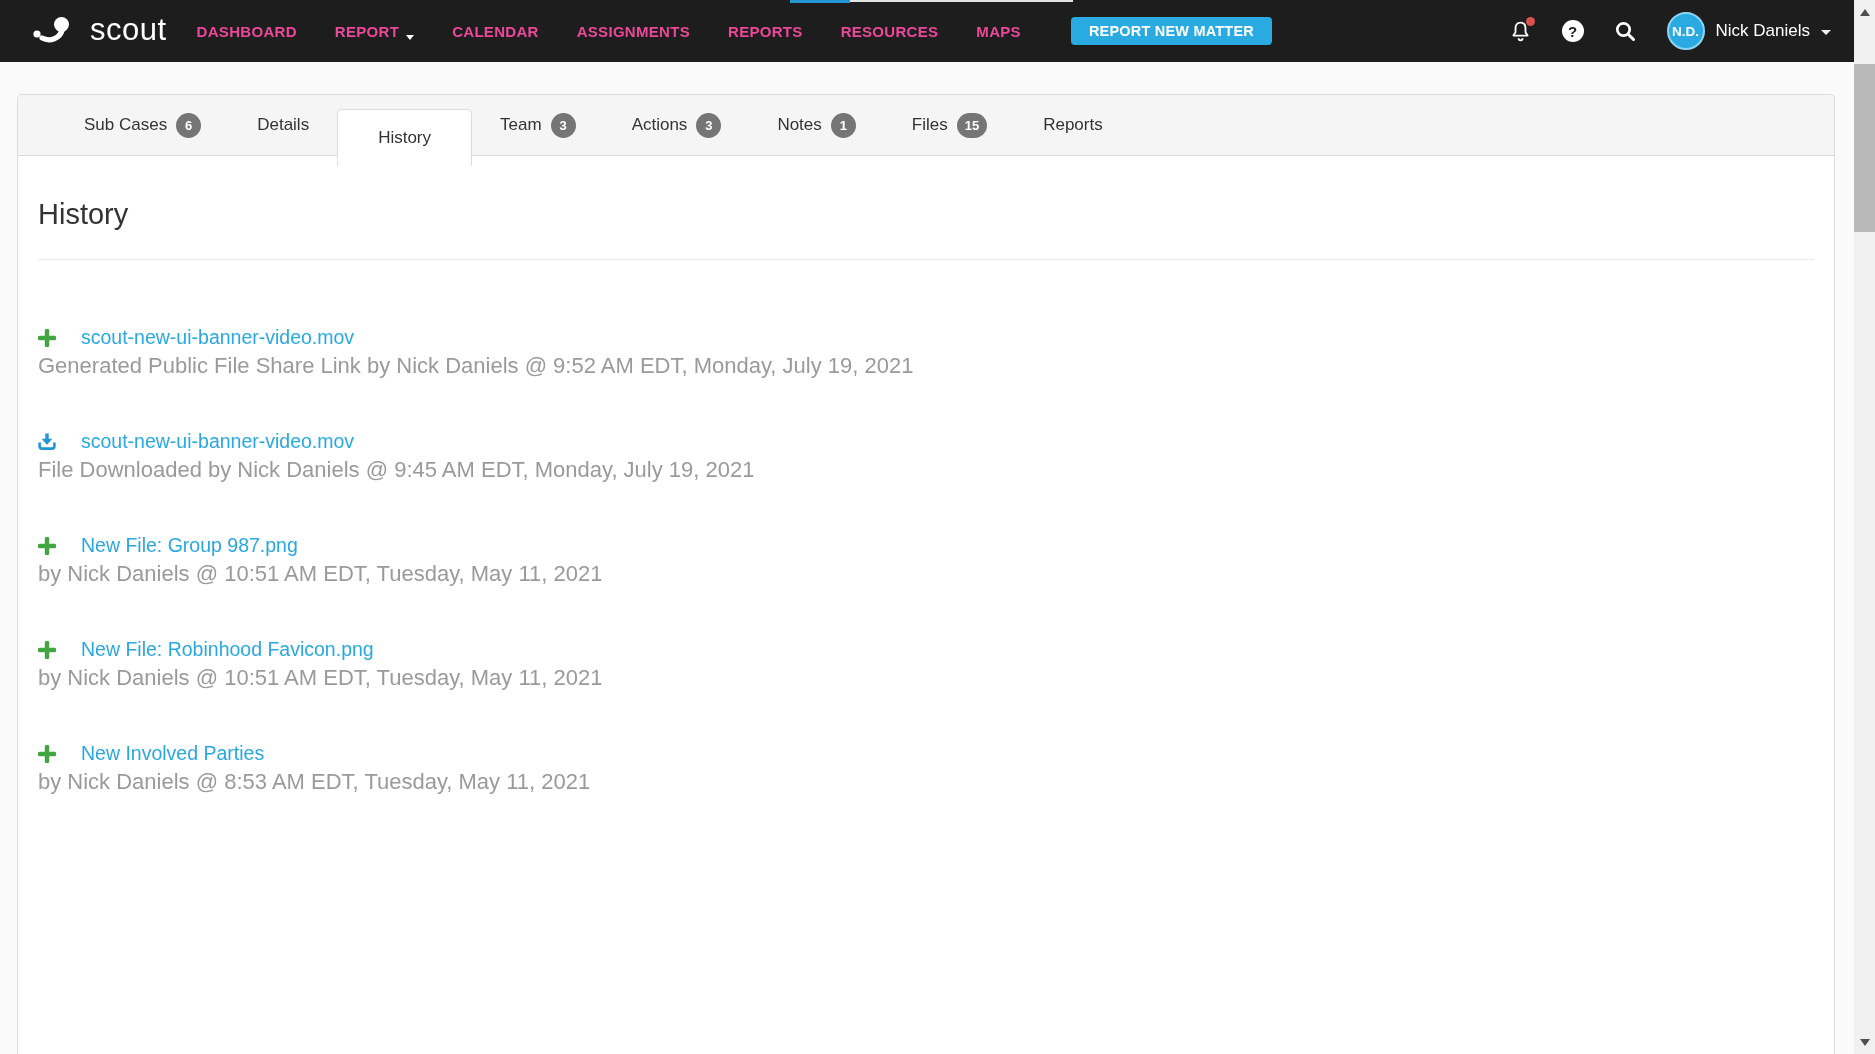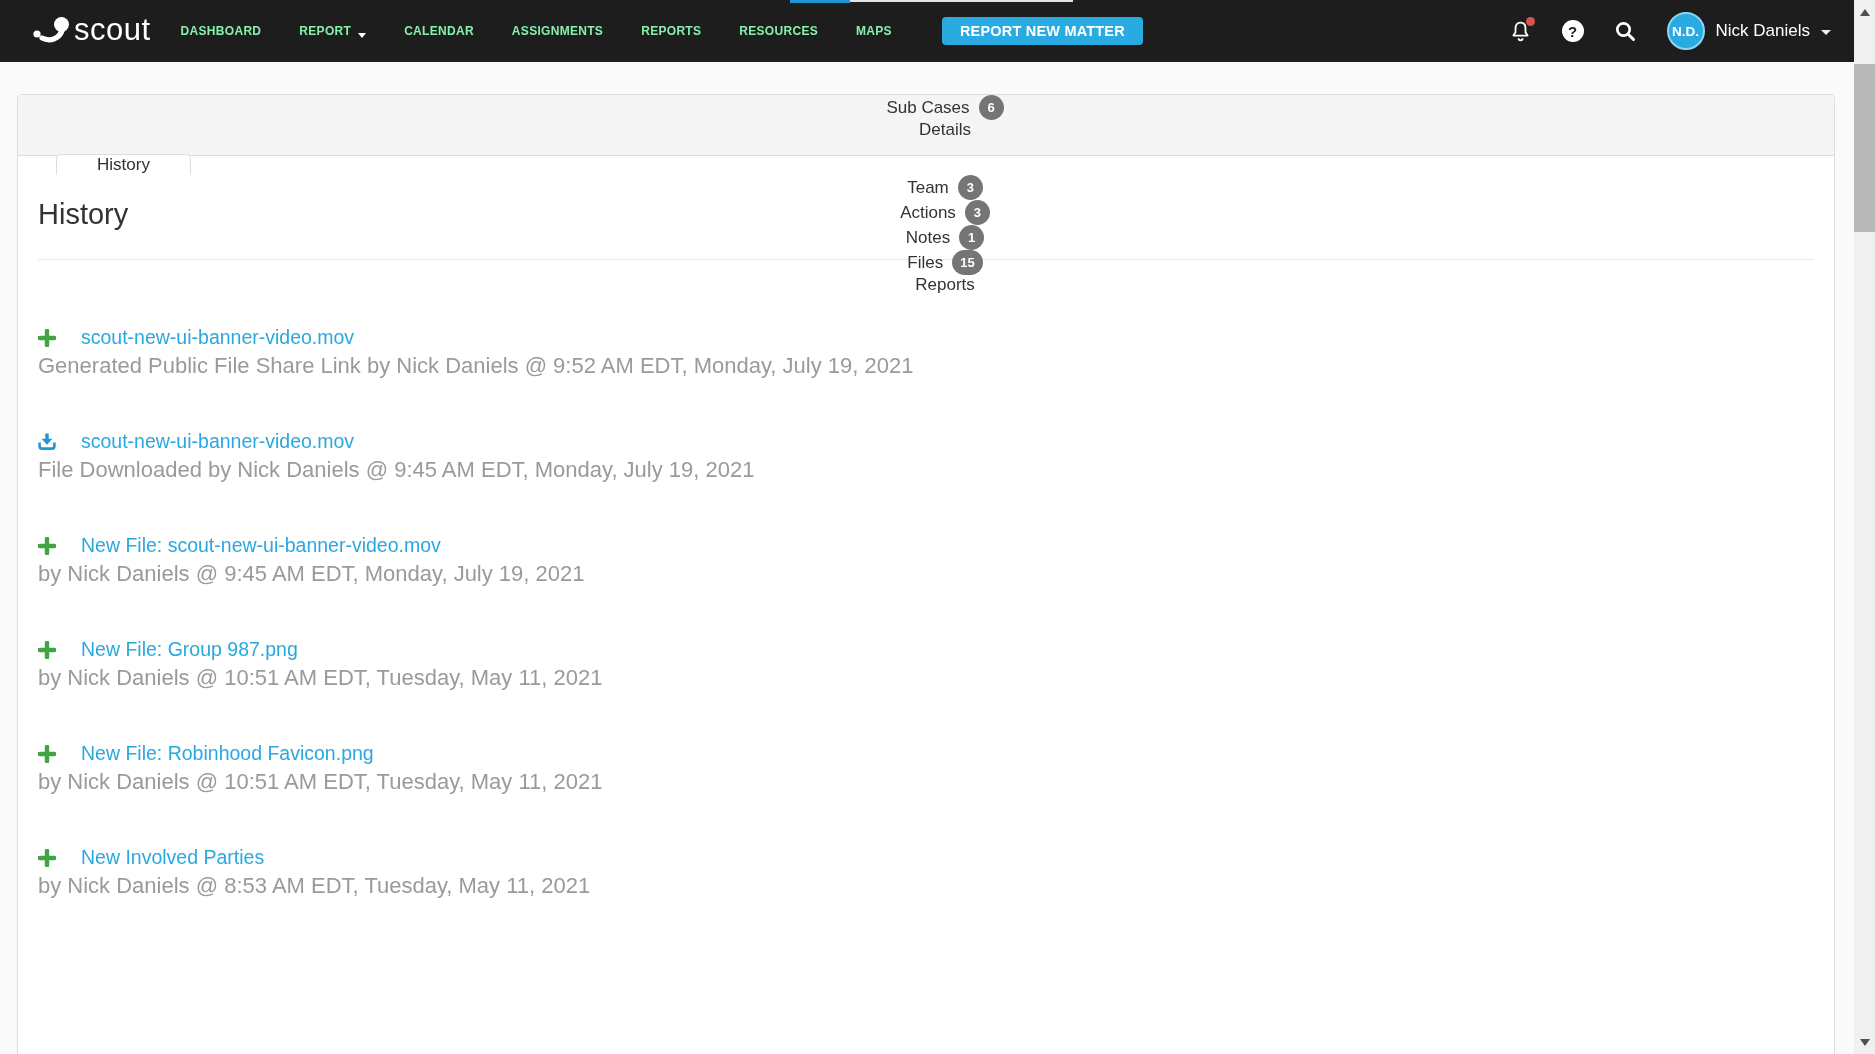--- a/index.html
+++ b/index.html
@@ -12,25 +12,25 @@
 
   
   .load-seg-blue { position:absolute; top:0; left:790px; width:60px; height:3px; background:#2196d3; z-index:60; }
   .load-seg-light { position:absolute; top:0; left:850px; width:223px; height:2px; background:#e3e3e3; z-index:60; }
 
   
   .navbar {
     position:absolute; top:0; left:0; width:1875px; height:62px;
     background:#1d1d1d; display:flex; align-items:center; padding:0 44px 0 30px;
   }
-  .logo { display:flex; align-items:center; gap:2px; cursor:pointer; }
+  .logo { display:flex; align-items:center; gap:18px; cursor:pointer; }
   .logo-text { color:#fff; font-size:31px; font-weight:500; letter-spacing:0.5px; line-height:1; margin-top:-4px; }
   .nav-menu { display:flex; align-items:center; gap:38px; margin-left:30px; }
   .nav-item {
-    color:#86efac; font-size:12px; font-weight:600; letter-spacing:0.3px;
+    color:#ec4899; font-size:15px; font-weight:600; letter-spacing:0.3px;
     cursor:pointer; white-space:nowrap; display:flex; align-items:flex-end; gap:7px;
   }
   .caret-down {
     width:0; height:0; border-left:4.5px solid transparent; border-right:4.5px solid transparent;
     border-top:5px solid #fff; display:inline-block; margin-top:2px;
   }
   .report-btn {
     margin-left:50px; background:#29abe2; color:#fff; border:none; border-radius:4px;
     font-family:"Liberation Sans", sans-serif; font-size:14.5px; font-weight:700; letter-spacing:0.2px;
     padding:6px 18px; cursor:pointer; white-space:nowrap;
@@ -64,21 +64,21 @@
   .tri-down { width:0; height:0; border-left:5px solid transparent; border-right:5px solid transparent; border-top:7px solid #4f4f4f; }
   .scroll-thumb { position:absolute; top:64px; left:0; width:21px; height:168px; background:#b9b9b9; cursor:pointer; }
 
   
   .card {
     position:absolute; left:17px; top:94px; width:1818px; height:980px;
     background:#fff; border:1px solid #dcdcdc; border-radius:5px 5px 0 0;
   }
   .tab-strip {
     height:61px; background:#f5f5f5; border-bottom:1px solid #dcdcdc; border-radius:5px 5px 0 0;
-    display:flex; align-items:center; padding-left:38px; position:relative;flex-direction:column;
+    display:flex; align-items:center; padding-left:38px; position:relative;
   }
   .tab {
     display:flex; align-items:center; gap:9px; padding:0 28px; height:100%;
     font-size:17px; color:#333; cursor:pointer; white-space:nowrap;
   }
   .tab.active {
     background:#fff; border:1px solid #dcdcdc; border-bottom:none; border-radius:5px 5px 0 0;
     height:57px; align-self:flex-start; margin-top:14px; padding:0 40px; z-index:2;
   }
   .badge {
@@ -223,31 +223,20 @@
             <rect x="7.3" y="0.5" width="3.4" height="6.2" fill="#2196d3"></rect>
             <polygon points="3.6,5.8 14.4,5.8 9,11.8" fill="#2196d3"></polygon>
             <path d="M1.6 9.6 v3.6 a2.4 2.4 0 0 0 2.4 2.4 h10 a2.4 2.4 0 0 0 2.4 -2.4 V9.6" fill="none" stroke="#2196d3" stroke-width="2.6"></path>
           </svg>
         </span>
         <a class="entry-link">scout-new-ui-banner-video.mov</a>
       </div>
       <div class="entry-detail">File Downloaded by Nick Daniels @ 9:45 AM EDT, Monday, July 19, 2021</div>
     </div>
 
-    <div class="entry">
-      <div class="entry-title">
-        <span class="entry-icon">
-          <svg width="18" height="18" viewBox="0 0 18 18">
-              <path d="M9 1.8 v14.4 M1.8 9 h14.4" stroke="#41a544" stroke-width="4.4" stroke-linecap="round"></path>
-            </svg>
-        </span>
-        <a class="entry-link">New File: scout-new-ui-banner-video.mov</a>
-      </div>
-      <div class="entry-detail">by Nick Daniels @ 9:45 AM EDT, Monday, July 19, 2021</div>
-    </div>
 
     <div class="entry">
       <div class="entry-title">
         <span class="entry-icon">
           <svg width="18" height="18" viewBox="0 0 18 18">
               <path d="M9 1.8 v14.4 M1.8 9 h14.4" stroke="#41a544" stroke-width="4.4" stroke-linecap="round"></path>
             </svg>
         </span>
         <a class="entry-link">New File: Group 987.png</a>
       </div>

